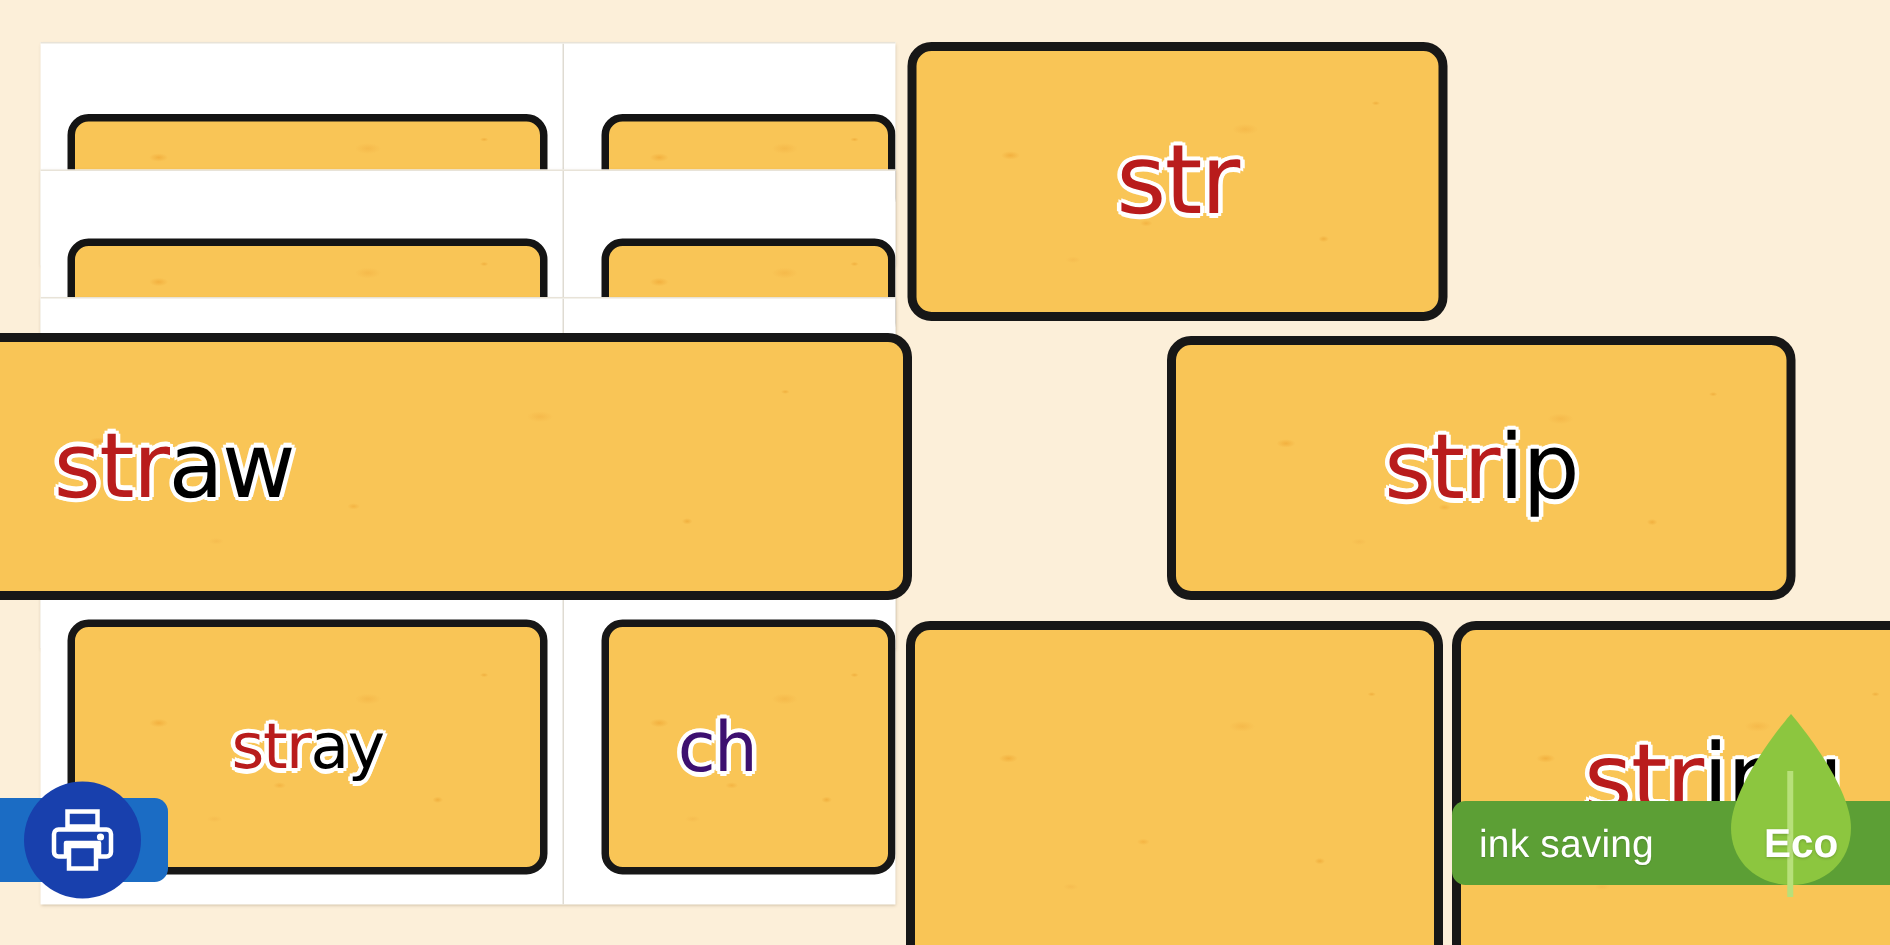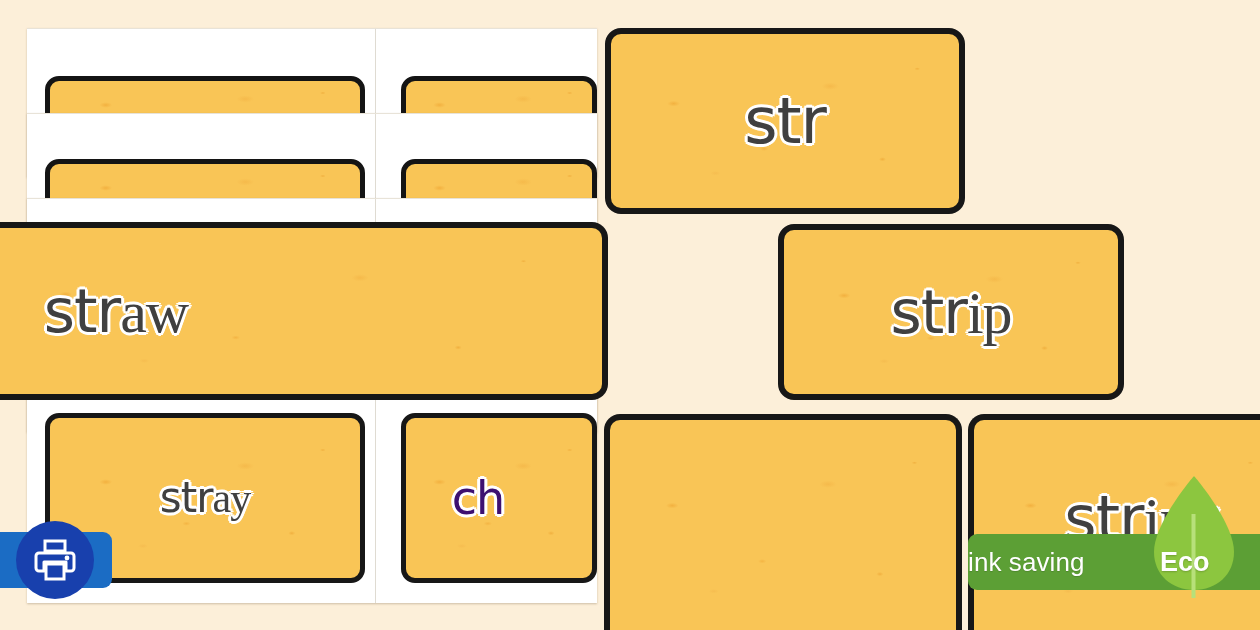--- a/index.html
+++ b/index.html
@@ -91,22 +91,22 @@
     font-family: "DejaVu Sans", sans-serif;
     font-weight: 500;
     letter-spacing: -1px;
     white-space: nowrap;
     line-height: 1;
     text-shadow:
        2px 0 0 #fff, -2px 0 0 #fff, 0 2px 0 #fff, 0 -2px 0 #fff,
        2px 2px 0 #fff, -2px 2px 0 #fff, 2px -2px 0 #fff, -2px -2px 0 #fff,
        3px 0 0 #fff, -3px 0 0 #fff, 0 3px 0 #fff, 0 -3px 0 #fff;
   }
-  .seg-red   { color: #404040; }
-  .seg-navy  { color: #404040; font-family: Liberation Serif, serif; }
+  .seg-red   { color: #b91c1c; }
+  .seg-navy  { color: #000000; }
   .seg-purple{ color: #3d1070; }
 
   
   .bleed-left  { border-left: none;  border-top-left-radius: 0;  border-bottom-left-radius: 0; }
   .bleed-right { border-right: none; border-top-right-radius: 0; border-bottom-right-radius: 0; }
   .bleed-bottom{ border-bottom: none; border-bottom-left-radius: 0; border-bottom-right-radius: 0; }
 
   
   .printable-badge {
     position: absolute;
@@ -148,34 +148,35 @@
     height: 56px;
     background: #5c9f35;
     border-radius: 9px 0 0 9px;
     display: flex;
     align-items: center;
     z-index: 40;
   }
   .eco-badge .ink-label {
     color: #ffffff;
     font-size: 26px;
+    margin-left: 18px;
     letter-spacing: .1px;
     text-shadow: 0 1px 1px rgba(0,0,0,.15);
   }
   .eco-leaf {
     position: absolute;
     left: 172px;
     top: -60px;
     width: 108px;
     height: 124px;
     z-index: 1;
   }
   .eco-badge .eco-label {
     position: absolute;
-    left: 192px;
+    left: 208px;
     color: #ffffff;
     font-size: 27px;
     font-weight: bold;
     z-index: 3;
     text-shadow: 0 1px 2px rgba(0,0,0,.2);
   }
 </style>
 </head>
 <body>
 
@@ -233,21 +234,21 @@
     </div>
   </div>
 
   <div class="word-card bleed-left" style="left:-52px;top:222px;width:660px;height:178px;">
     <div class="speckles"></div>
     <div class="word" style="font-size:60px;margin-left:-318px;">
       <span class="seg-red">str</span><span class="seg-navy">aw</span>
     </div>
   </div>
 
-  <div class="word-card" style="left:778px;top:224px;width:346px;height:176px;">
+  <div class="word-card" style="left:778px;top:224px;width:419px;height:176px;">
     <div class="speckles"></div>
     <div class="word" style="font-size:60px;">
       <span class="seg-red">str</span><span class="seg-navy">ip</span>
     </div>
   </div>
 
   <div class="word-card bleed-bottom" style="left:604px;top:414px;width:358px;height:220px;">
     <div class="speckles"></div>
   </div>
 

